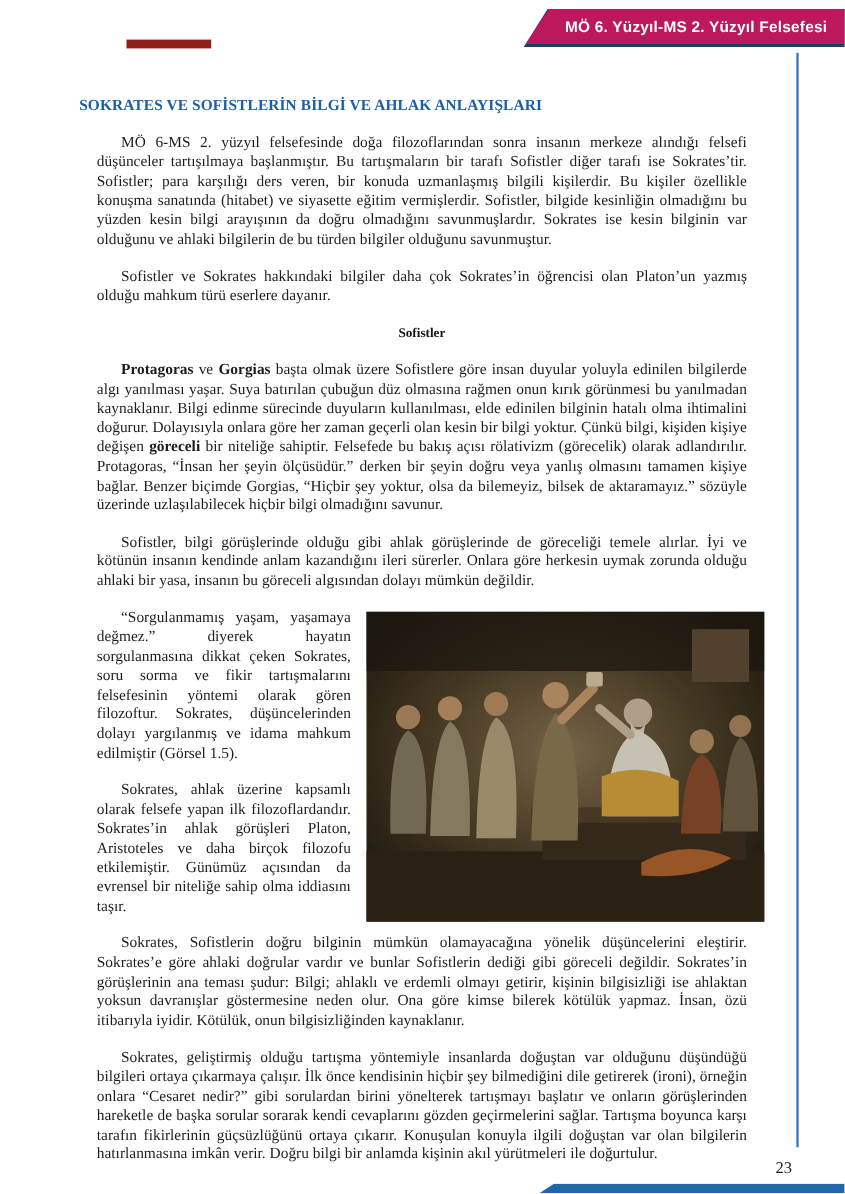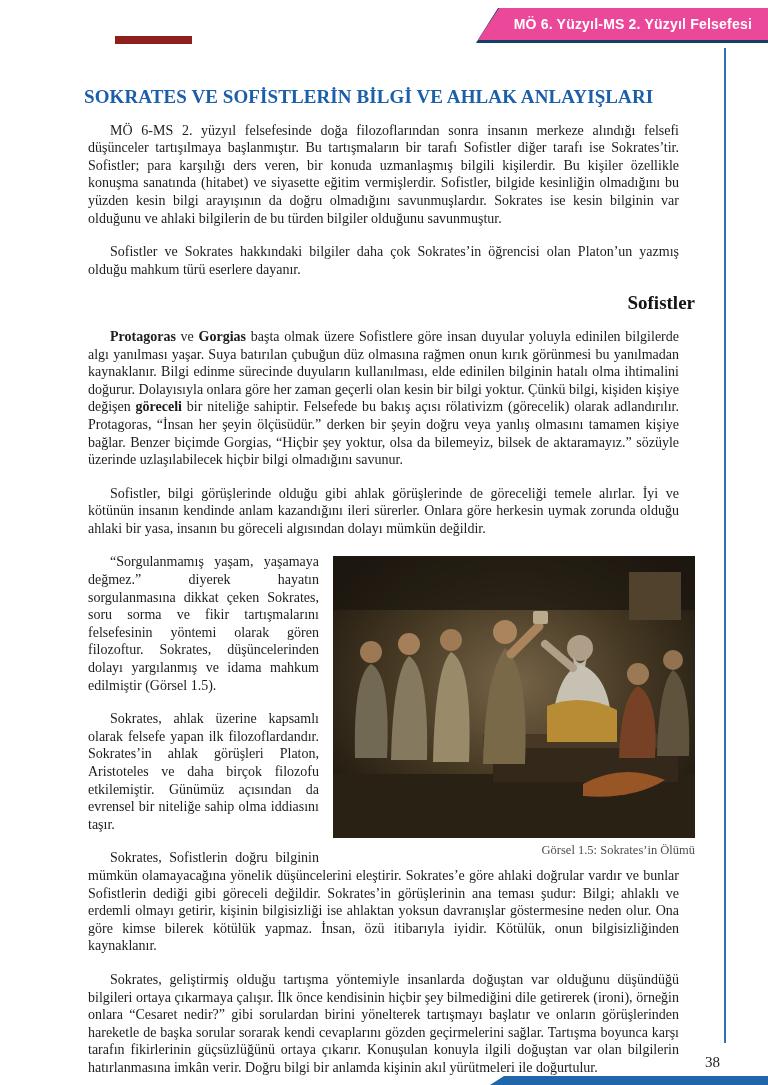--- a/index.html
+++ b/index.html
@@ -8,21 +8,21 @@
     font-family:"Liberation Serif", serif;overflow:hidden;
   }
   
   .banner-under{
     position:absolute;top:8px;right:0;width:292px;height:35px;
     background:#143f66;
     clip-path:polygon(22px 0,100% 0,100% 100%,0 100%);
   }
   .banner{
     position:absolute;top:8px;right:0;width:290px;height:32px;
-    background:#ec4899;color:#ffffff;
+    background:#be185d;color:#ffffff;
     clip-path:polygon(21px 0,100% 0,100% 100%,0 100%);
     display:flex;align-items:center;justify-content:flex-end;
     padding:0 16px 0 34px;box-sizing:border-box;
     font-family:"Liberation Sans", sans-serif;font-weight:bold;font-size:14px;
     letter-spacing:0.2px;
   }
   .red-bar{
     position:absolute;left:115px;top:36px;width:77px;height:8px;background:#8e1f1a;
   }
   .v-rule{
@@ -34,25 +34,25 @@
   }
   .page-number{
     position:absolute;right:48px;bottom:14px;font-size:15px;color:#1c1c1c;
   }
   
   .content{
     position:absolute;left:72px;top:88px;width:623px;
     font-size:14px;line-height:17.6px;color:#1c1c1c;text-align:justify;
   }
   h1.title{
-    color:#1b5ea9;font-size:19px;font-weight:bold;margin:0 0 5px 12px;
+    color:#1b5ea9;font-size:14px;font-weight:bold;margin:0 0 5px 0;
     text-align:left;letter-spacing:0.1px;
   }
   h2.subhead{
-    color:#141414;font-size:19px;font-weight:bold;margin:7px 0 3px 0;text-align:right;
+    color:#141414;font-size:12px;font-weight:bold;margin:7px 0 3px 0;text-align:center;
   }
   p.para{margin:16px;text-indent:22px;}
   .bseg{font-weight:bold;}
   
   .figure{
     float:right;width:362px;margin:3px 0 4px 14px;
   }
   .figure svg{display:block;}
   .caption{
     margin-top:5px;font-size:12.5px;color:#4d4d4d;text-align:right;line-height:1.2;
@@ -116,24 +116,23 @@
         <path d="M240,112 L212,88" stroke="#cdb9a0" stroke-width="8" stroke-linecap="round"></path>
 
         <circle cx="305" cy="118" r="11" fill="#b68d63"></circle>
         <path d="M286,202 Q288,140 305,130 Q326,142 322,202 Z" fill="#8a4a2a"></path>
         <circle cx="340" cy="104" r="10" fill="#ab855e"></circle>
         <path d="M324,200 Q326,128 340,114 Q358,126 356,200 Z" fill="#6f6048"></path>
 
         <path d="M250,228 Q290,206 332,224 Q300,244 250,240 Z" fill="#b2622c"></path>
         <rect width="362" height="282" fill="#14100a" opacity="0.16"></rect>
       </svg>
-      <div class="caption">Görsel 1.5: Sokrates’in Ölümü</div>
     </div>
 
     <p class="para">“Sorgulanmamış yaşam, yaşamaya değmez.” diyerek hayatın sorgulanmasına dikkat çeken Sokrates, soru sorma ve fikir tartışmalarını felsefesinin yöntemi olarak gören filozoftur. Sokrates, düşüncelerinden dolayı yargılanmış ve idama mahkum edilmiştir (Görsel 1.5).</p>
     <p class="para">Sokrates, ahlak üzerine kapsamlı olarak felsefe yapan ilk filozoflardandır. Sokrates’in ahlak görüşleri Platon, Aristoteles ve daha birçok filozofu etkilemiştir. Günümüz açısından da evrensel bir niteliğe sahip olma iddiasını taşır.</p>
     <p class="para">Sokrates, Sofistlerin doğru bilginin mümkün olamayacağına yönelik düşüncelerini eleştirir. Sokrates’e göre ahlaki doğrular vardır ve bunlar Sofistlerin dediği gibi göreceli değildir. Sokrates’in görüşlerinin ana teması şudur: Bilgi; ahlaklı ve erdemli olmayı getirir, kişinin bilgisizliği ise ahlaktan yoksun davranışlar göstermesine neden olur. Ona göre kimse bilerek kötülük yapmaz. İnsan, özü itibarıyla iyidir. Kötülük, onun bilgisizliğinden kaynaklanır.</p>
     <p class="para">Sokrates, geliştirmiş olduğu tartışma yöntemiyle insanlarda doğuştan var olduğunu düşündüğü bilgileri ortaya çıkarmaya çalışır. İlk önce kendisinin hiçbir şey bilmediğini dile getirerek (ironi), örneğin onlara “Cesaret nedir?” gibi sorulardan birini yönelterek tartışmayı başlatır ve onların görüşlerinden hareketle de başka sorular sorarak kendi cevaplarını gözden geçirmelerini sağlar. Tartışma boyunca karşı tarafın fikirlerinin güçsüzlüğünü ortaya çıkarır. Konuşulan konuyla ilgili doğuştan var olan bilgilerin hatırlanmasına imkân verir. Doğru bilgi bir anlamda kişinin akıl yürütmeleri ile doğurtulur.</p>
   </section>
 </main>
 
-<div class="page-number">38</div>
+<div class="page-number">23</div>
 <div class="bottom-bar"></div>
 
 </body></html>

